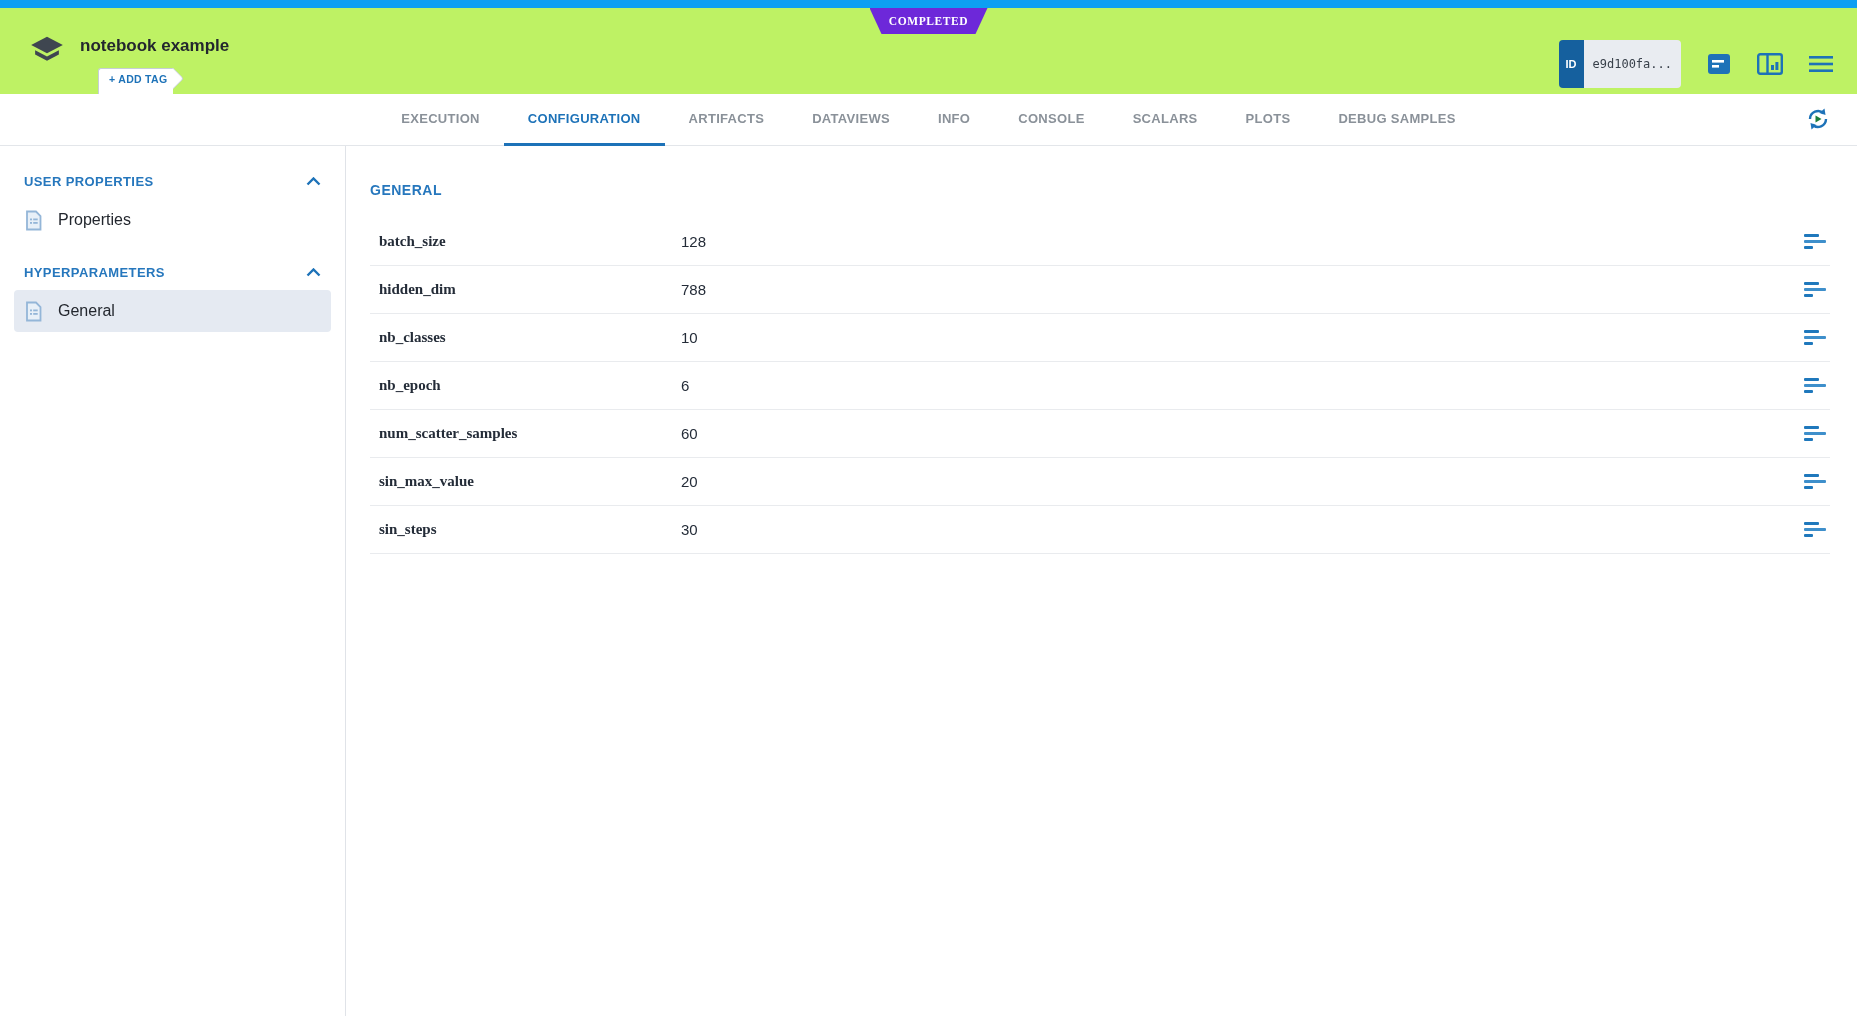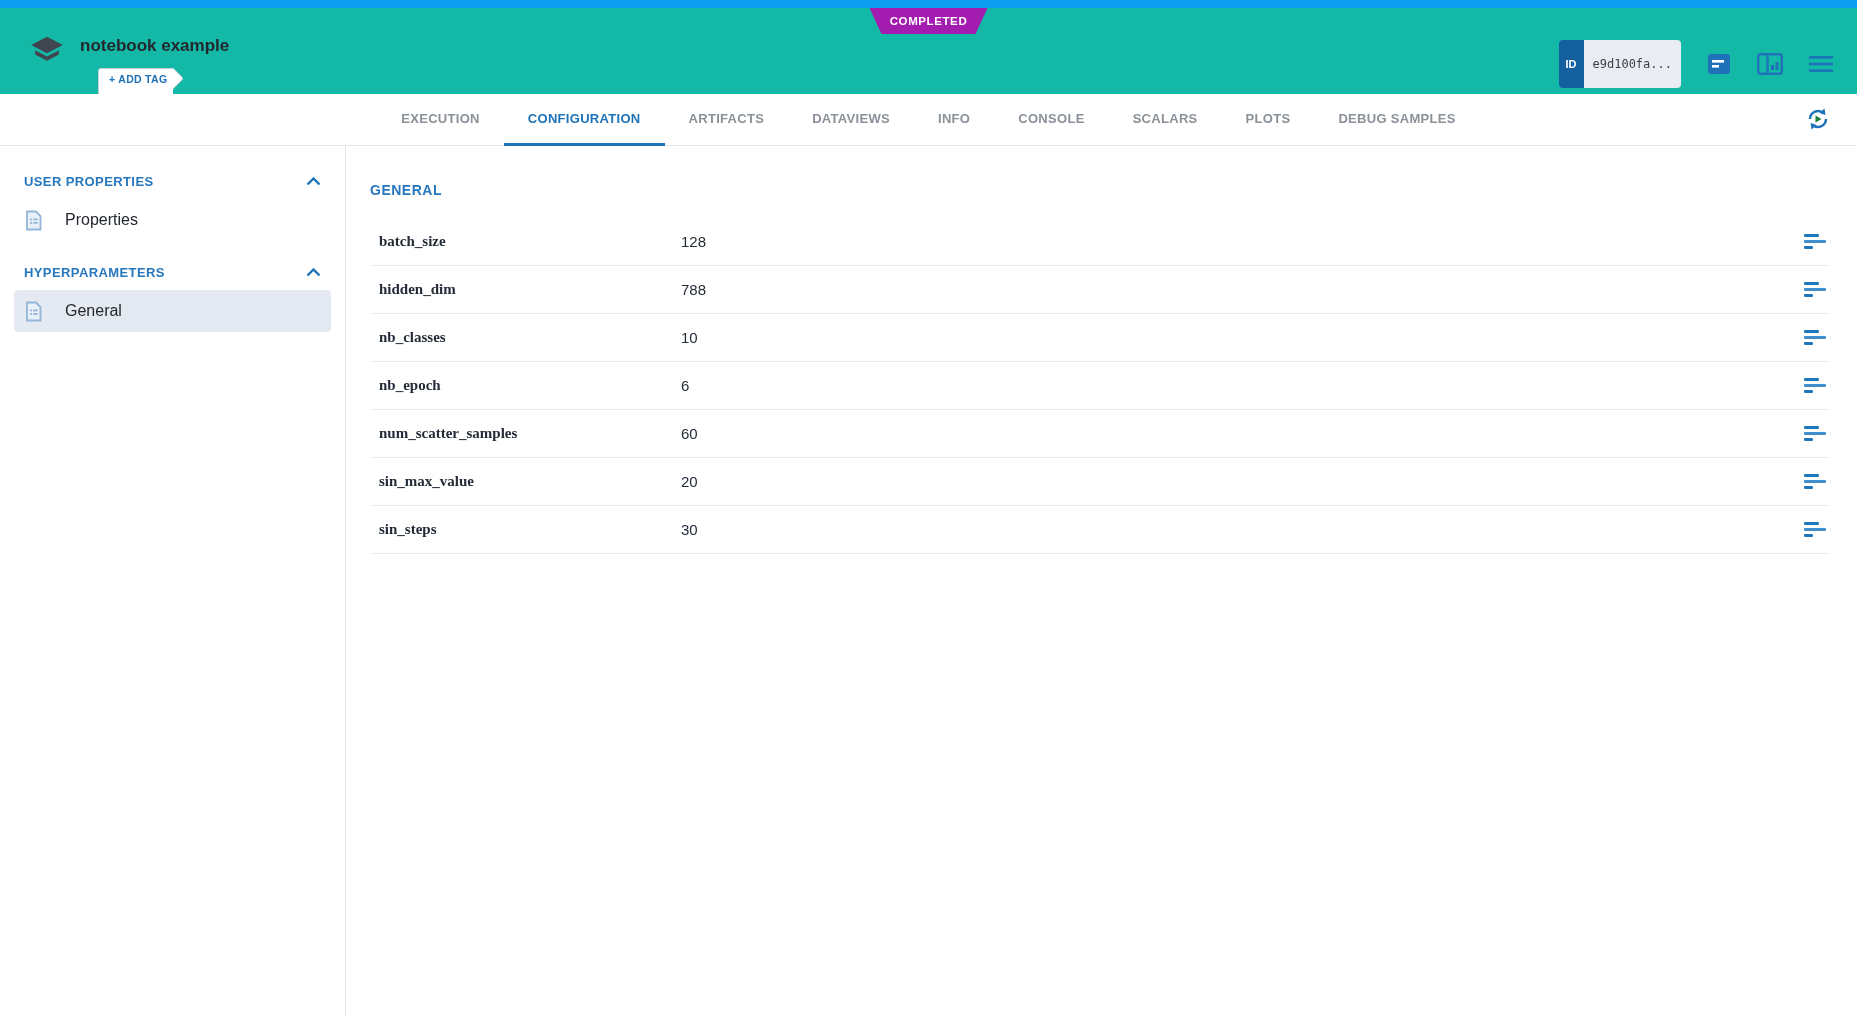--- a/index.html
+++ b/index.html
@@ -2,27 +2,27 @@
 <html><head>
 <meta charset="utf-8">
 <style>
   * { margin:0; padding:0; box-sizing:border-box; }
   html,body { width:1857px; height:1016px; overflow:hidden; background:#fff;
     font-family:"Liberation Sans", sans-serif; color:#23272e; }
 
   .topbar { position:absolute; top:0; left:0; width:1857px; height:8px; background:#0d9ff2; z-index:5; }
 
   .ribbon { position:absolute; top:8px; left:50%; transform:translateX(-50%);
-    width:118px; height:26px; background:#a21caf; z-index:5;
+    width:118px; height:26px; background:#6d28d9; z-index:5;
     clip-path:polygon(0 0, 100% 0, calc(100% - 12px) 100%, 12px 100%);
     display:flex; align-items:center; justify-content:center;
-    color:#fff; font-size:11.5px; font-weight:bold; letter-spacing:.6px; }
+    color:#fff; font-size:11.5px; font-weight:bold; letter-spacing:.6px;font-family:Liberation Serif, serif; }
 
   
-  .header { position:absolute; top:8px; left:0; width:1857px; height:86px; background:#14b8a6; }
+  .header { position:absolute; top:8px; left:0; width:1857px; height:86px; background:#bef264; }
   .header-left { position:absolute; left:28px; top:20px; display:flex; align-items:flex-start; }
   .logo { width:38px; height:38px; margin-top:4px; }
   .title-block { margin-left:14px; }
   .exp-title { font-size:17px; font-weight:bold; color:#23272e; padding-top:8px; }
   .add-tag { position:relative; display:inline-block; margin:12px 0 0 18px; height:32px;
     border:1px solid #c6ced8; border-right:none; border-radius:3px 0 0 3px;
     padding:0 6px 0 10px; background:#fff; cursor:pointer; }
   .add-tag::after { content:""; position:absolute; right:-7.5px; top:2.4px; width:14px; height:14px;
     border-top:1px solid #c6ced8; border-right:1px solid #c6ced8; background:#fff;
     transform:rotate(45deg); border-radius:0 3px 0 0; }
@@ -48,21 +48,21 @@
   .refresh { position:absolute; right:24px; top:10px; width:30px; height:30px; cursor:pointer;
     display:flex; align-items:center; justify-content:center; }
 
   
   .page-body { position:absolute; top:146px; left:0; width:1857px; height:870px; display:flex; }
   .sidebar { width:346px; height:100%; border-right:1px solid #e0e3e8; padding:22px 14px 0 14px; }
   .section { margin-bottom:18px; }
   .section-head { display:flex; align-items:center; justify-content:space-between;
     padding:6px 10px 10px 10px; cursor:pointer; }
   .section-label { font-size:13px; font-weight:bold; color:#2677bd; letter-spacing:.4px; }
-  .side-item { display:flex; align-items:center; gap:22px; height:42px; padding:0 10px;
+  .side-item { display:flex; align-items:center; gap:15px; height:42px; padding:0 10px;
     border-radius:4px; cursor:pointer; font-size:16px; color:#23272e; margin-bottom:2px; }
   .side-item.selected { background:#e5eaf2; }
 
   .main { flex:1; padding:36px 27px 0 24px; }
   .section-title { font-size:14px; font-weight:bold; color:#2677bd; letter-spacing:.5px; margin-bottom:20px; }
   .param-row { display:grid; grid-template-columns:302px 1fr 40px; align-items:center;
     height:48px; border-bottom:1px solid #e9ebee; padding-left:9px; }
   .param-name { font-size:15px; font-weight:bold; color:#242c38;font-family:Liberation Serif, serif; }
   .param-value { font-size:15px; color:#242c38; }
   .row-action { justify-self:end; cursor:pointer; display:flex; flex-direction:column; gap:2.5px;

